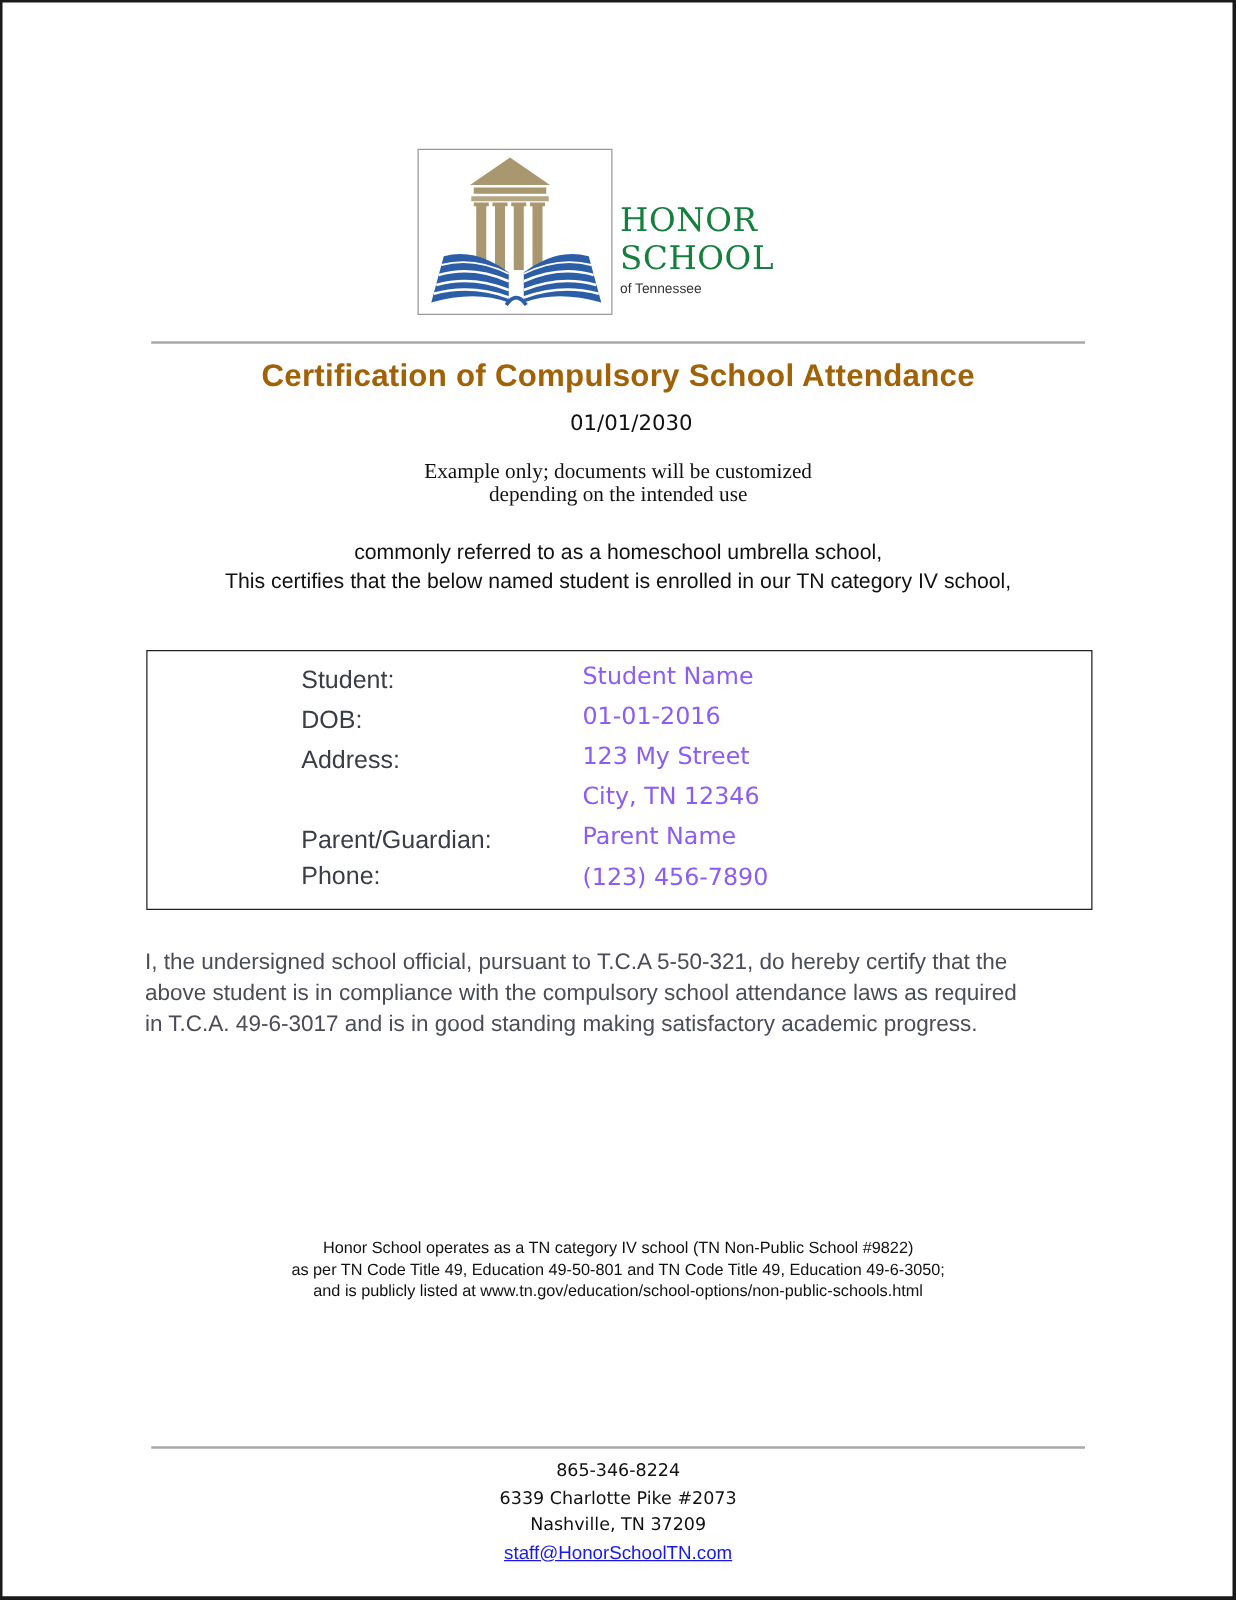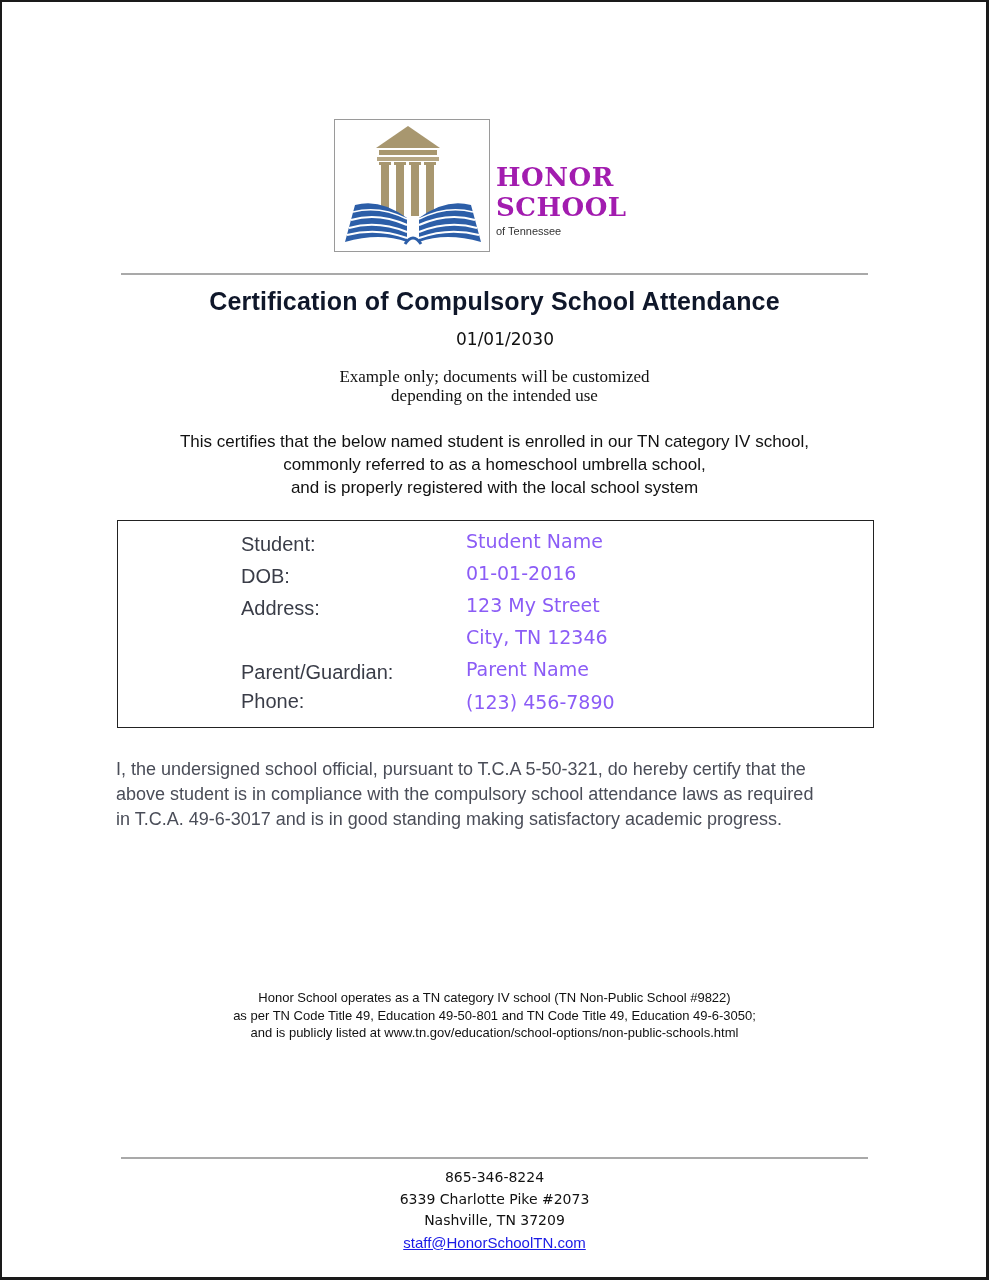--- a/index.html
+++ b/index.html
@@ -10,31 +10,31 @@
       border: 2px solid #1a1a1a; border-right-width: 3px; border-bottom-width: 3px;
     }
     .logo-box {
       position: absolute; left: 334px; top: 119px; width: 156px; height: 133px;
       border: 1px solid #9a9a9a; background: #fff;
     }
     .logo-box svg { position: absolute; left: 0; top: 0; }
     .logo-text { position: absolute; left: 496px; top: 162px; }
     .logo-word {
       font-family: "DejaVu Serif", serif; font-size: 26px; line-height: 30px;
-      color: #a21caf; letter-spacing: 0.5px; font-weight: bold;
+      color: #15803d; letter-spacing: 0.5px; font-weight: normal;
     }
     .logo-sub {
       font-family: "Liberation Sans", sans-serif; font-size: 11px; color: #333; margin-top: 3px;
     }
     .hr { position: absolute; height: 2px; background: #a9a9a9; }
     .hr.top { left: 121px; top: 273px; width: 747px; }
     .hr.bottom { left: 121px; top: 1157px; width: 747px; }
     .center { position: absolute; left: 0; width: 989px; text-align: center; }
     .title {
-      top: 287px; font-size: 25px; font-weight: bold; color: #0f172a; letter-spacing: 0.2px;
+      top: 287px; font-size: 25px; font-weight: bold; color: #a16207; letter-spacing: 0.2px;
     }
     .date { top: 329px; font-family: "DejaVu Sans", sans-serif; font-size: 17px; color: #111; padding-left: 21px; }
     .disclaimer {
       top: 367px; font-family: Liberation Serif, serif; font-size: 17px; line-height: 19px; color: #111;
     }
     .intro { top: 430px; font-size: 17px; line-height: 23px; color: #111; }
     .info-box {
       position: absolute; left: 117px; top: 520px; width: 757px; height: 208px;
       border: 1.5px solid #222;
     }
@@ -99,23 +99,22 @@
 
 <div class="hr top"></div>
 
 <div class="center title">Certification of Compulsory School Attendance</div>
 <div class="center date">01/01/2030</div>
 <div class="center disclaimer">
   <div>Example only; documents will be customized</div>
   <div>depending on the intended use</div>
 </div>
 <div class="center intro">
+  <div>commonly referred to as a homeschool umbrella school,</div>
   <div>This certifies that the below named student is enrolled in our TN category IV school,</div>
-  <div>commonly referred to as a homeschool umbrella school,</div>
-  <div>and is properly registered with the local school system</div>
 </div>
 
 <div class="info-box">
   <div class="info-row" style="top:9px">
     <span class="info-label" style="top:3px">Student:</span>
     <span class="info-value">Student Name</span>
   </div>
   <div class="info-row" style="top:41px">
     <span class="info-label" style="top:3px">DOB:</span>
     <span class="info-value">01-01-2016</span>

